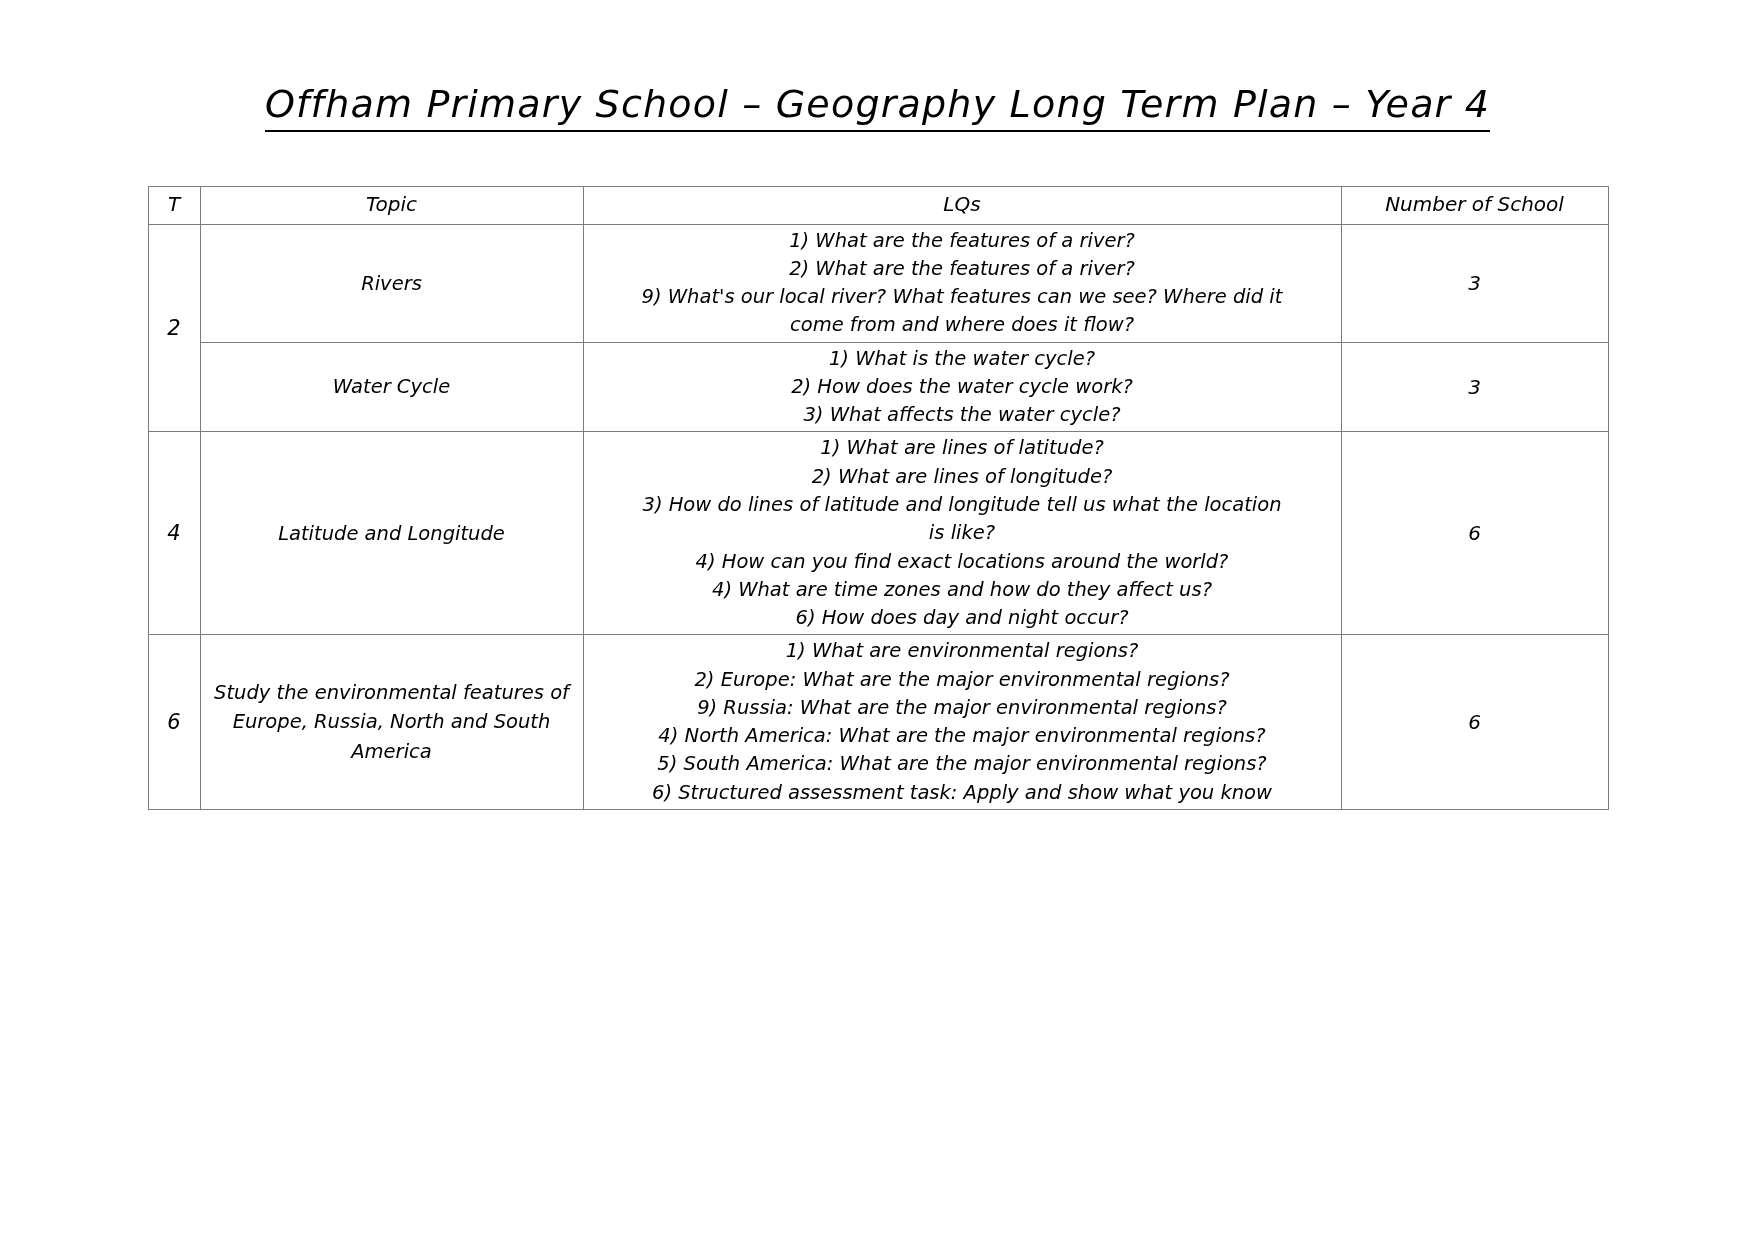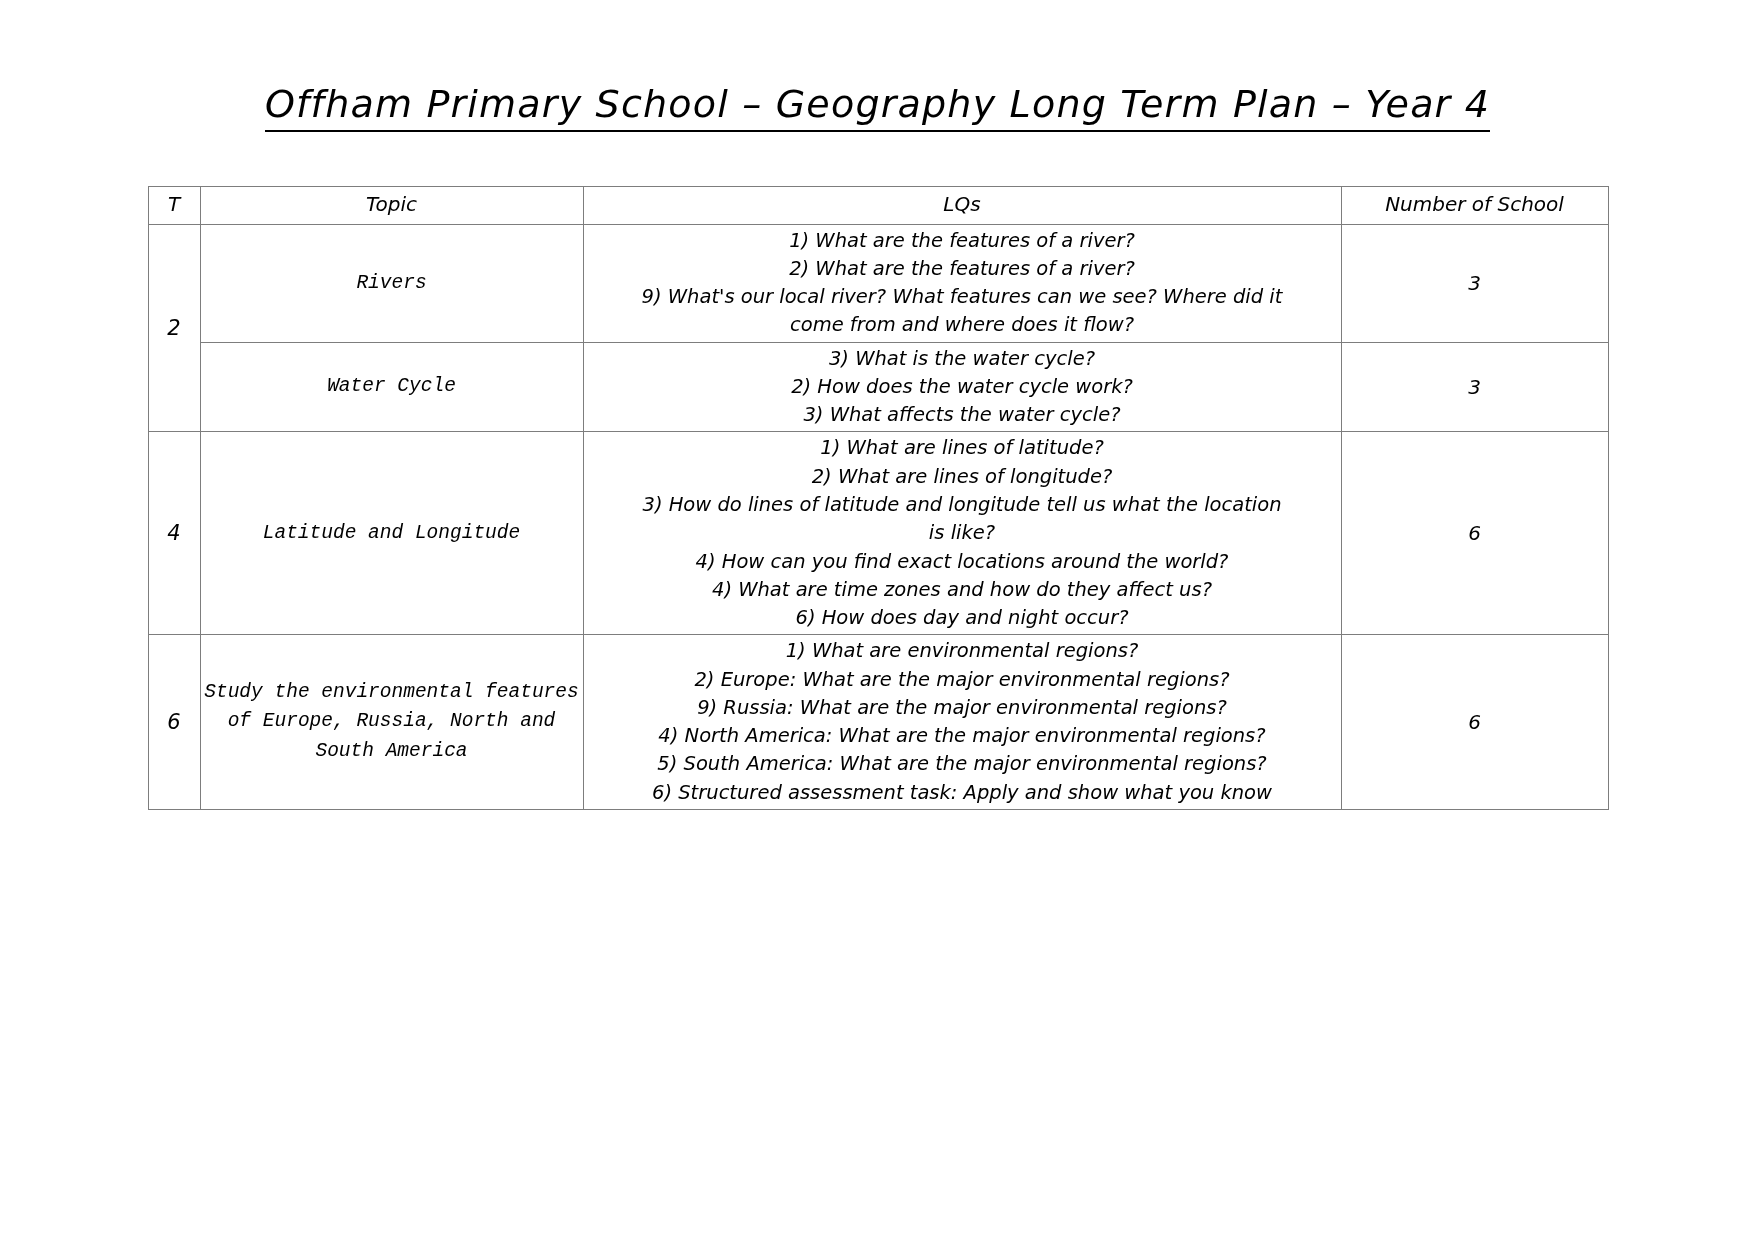--- a/index.html
+++ b/index.html
@@ -73,21 +73,20 @@
   td.term-cell {
     font-size: 21px;
     vertical-align: bottom;
     padding-bottom: 12px;
   }
   td.term-cell.mid { vertical-align: middle; padding-bottom: 2px; }
 
   td.topic-cell {
     padding: 8px 14px;
     line-height: 1.5;
-    font-family: Liberation Mono, monospace;
   }
   td.lq-cell {
     padding: 6px 10px 8px 10px;
     line-height: 1.45;
   }
   td.lq-cell .lq-line { display: block; }
   td.num-cell { font-size: 20px; }
 </style>
 </head>
 <body>
@@ -124,21 +123,21 @@
             <span class="lq-line">2) What are the features of a river?</span>
             <span class="lq-line">9) What's our local river? What features can we see? Where did it</span>
             <span class="lq-line">come from and where does it flow?</span>
           </td>
           <td class="num-cell">3</td>
         </tr>
 
         <tr>
           <td class="topic-cell">Water Cycle</td>
           <td class="lq-cell">
-            <span class="lq-line">3)  What is the water cycle?</span>
+            <span class="lq-line">1)  What is the water cycle?</span>
             <span class="lq-line">2) How does the water cycle work?</span>
             <span class="lq-line">3) What affects the water cycle?</span>
           </td>
           <td class="num-cell">3</td>
         </tr>
 
         <tr>
           <td class="term-cell mid">4</td>
           <td class="topic-cell">Latitude and Longitude</td>
           <td class="lq-cell">

